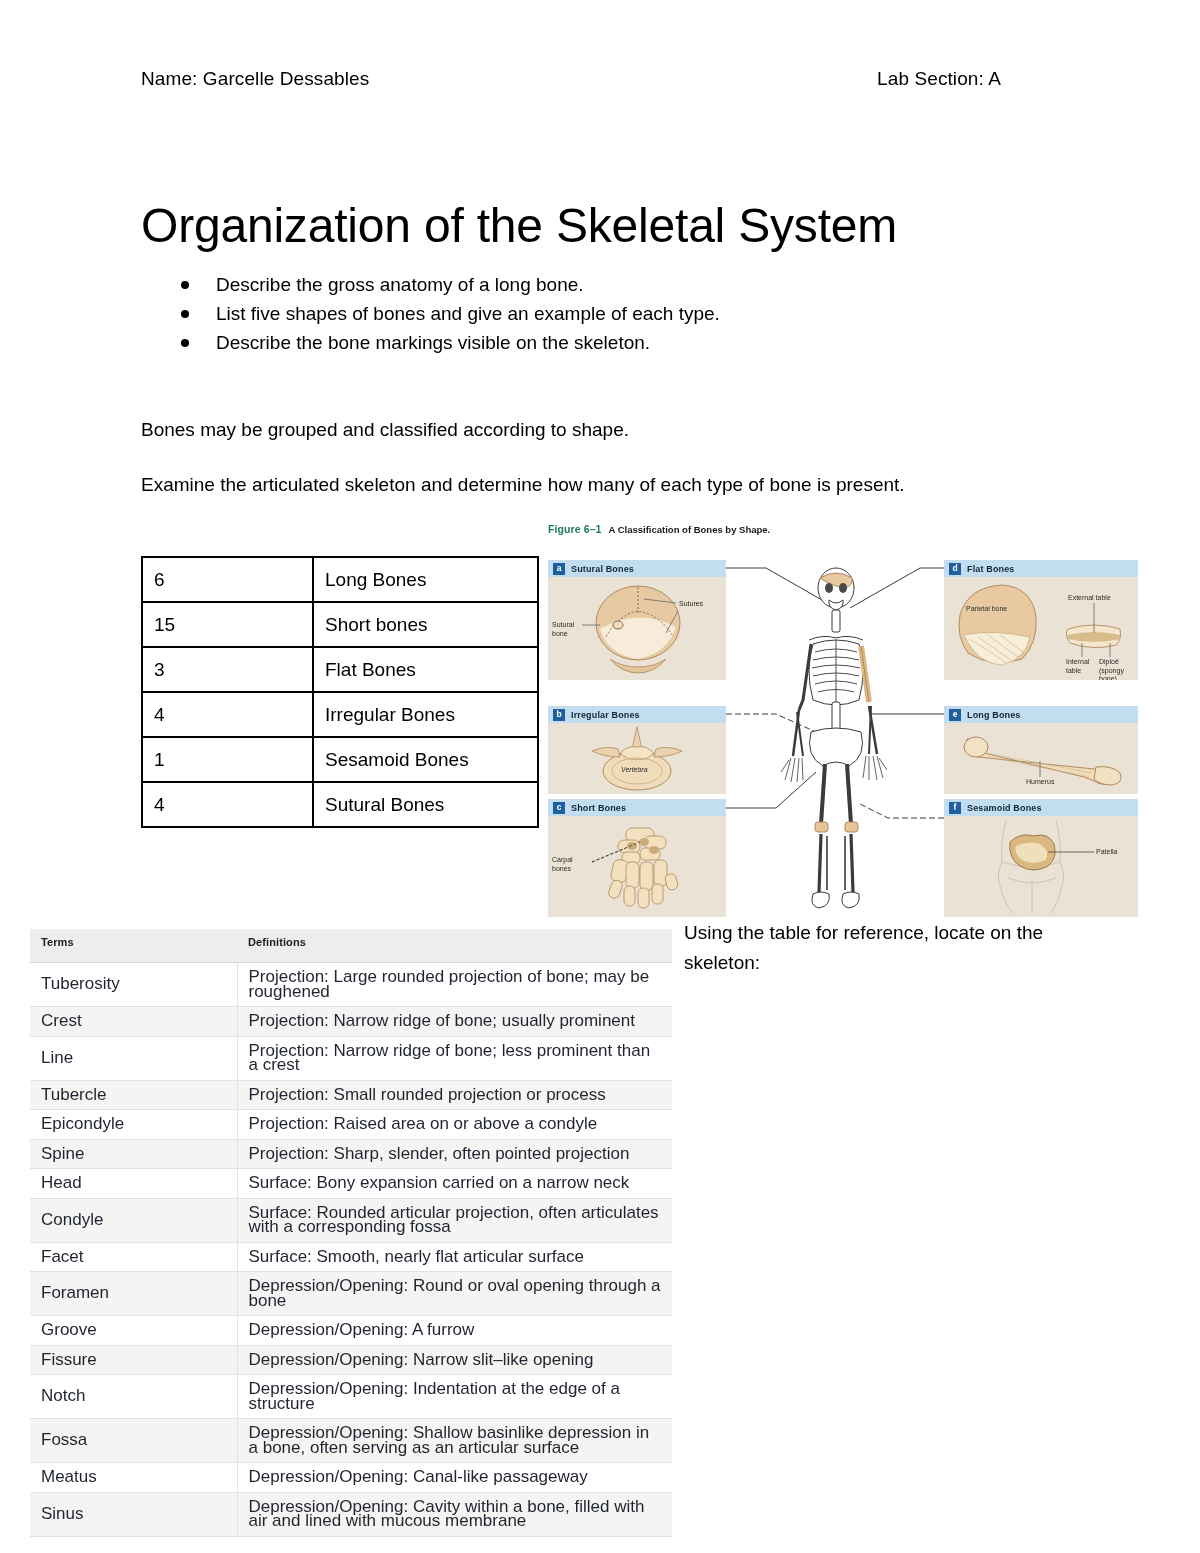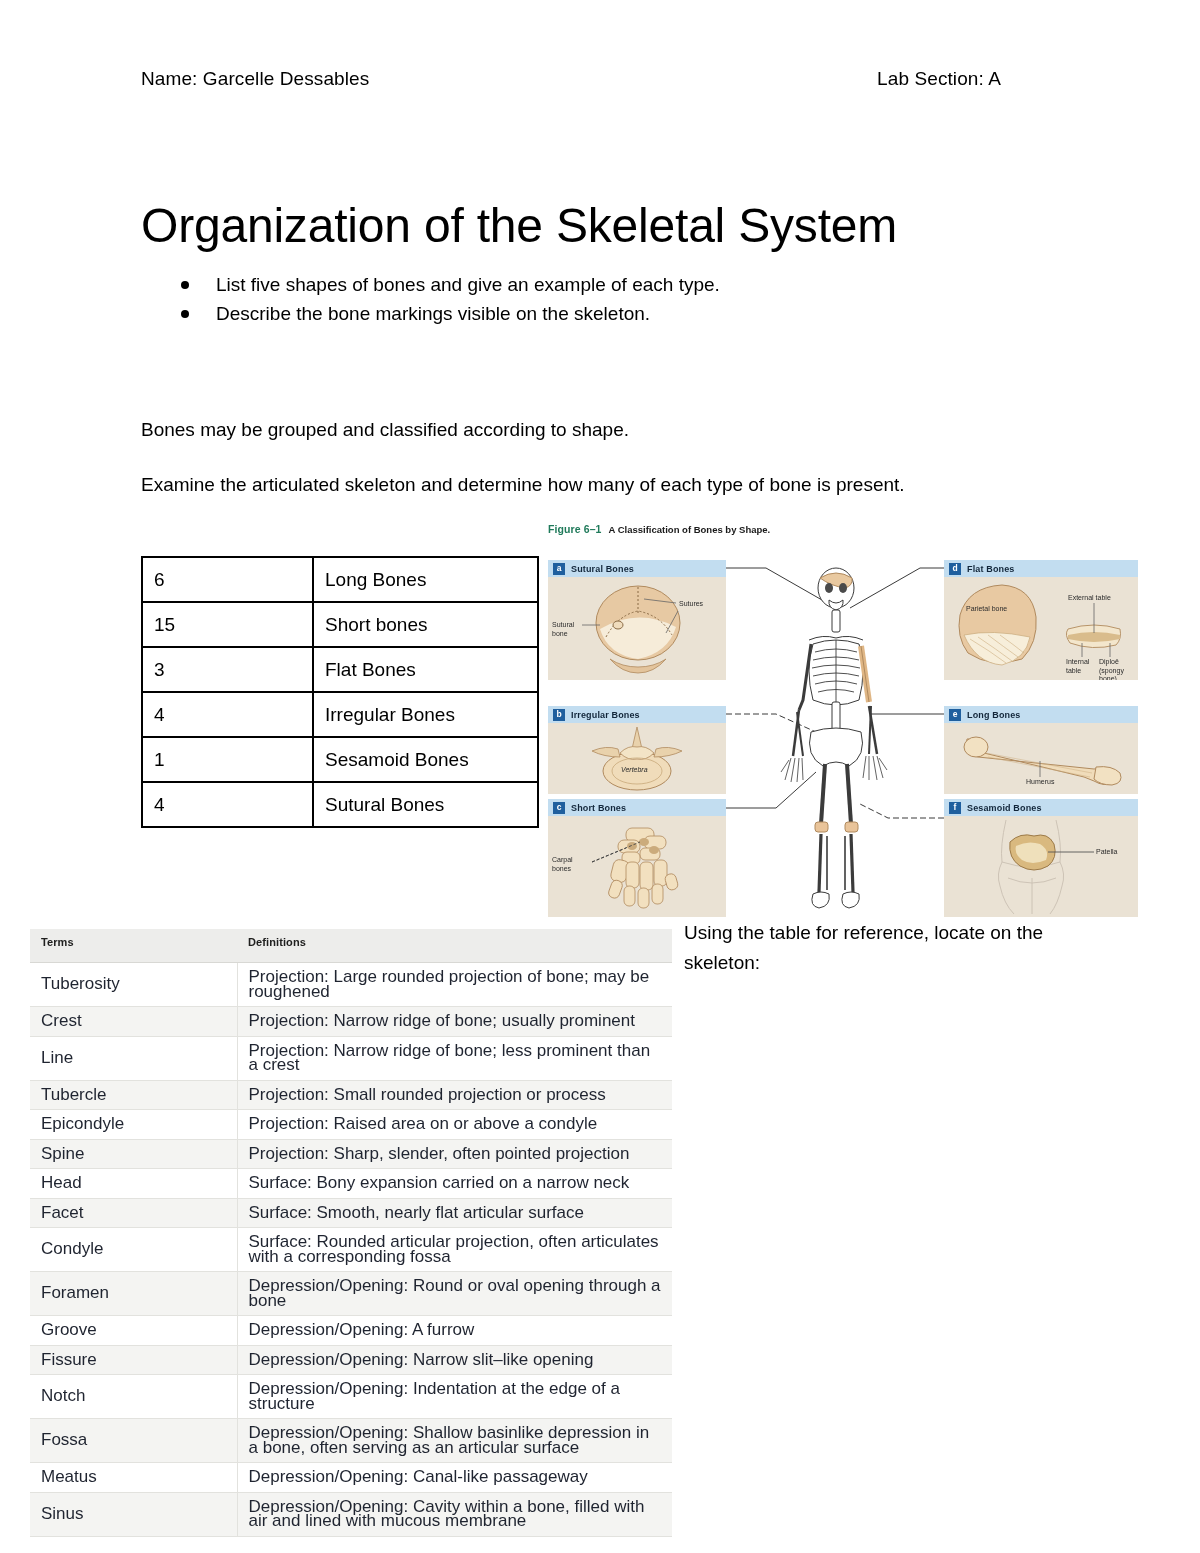--- a/index.html
+++ b/index.html
@@ -239,20 +239,24 @@
 <body>
 
 <div class="header-row">
   <span>Name: Garcelle Dessables</span>
   <span>Lab Section: A</span>
 </div>
 
 <h1 class="doc-title">Organization of the Skeletal System</h1>
 
 <ul class="objectives">
+  <li>
+    <span class="bullet"></span>
+    <span>Describe the gross anatomy of a long bone.</span>
+  </li>
   <li>
     <span class="bullet"></span>
     <span>List five shapes of bones and give an example of each type.</span>
   </li>
   <li>
     <span class="bullet"></span>
     <span>Describe the bone markings visible on the skeleton.</span>
   </li>
 </ul>
 
@@ -543,28 +547,28 @@
     </tr>
     <tr>
       <td class="c-term">Spine</td>
       <td>Projection: Sharp, slender, often pointed projection</td>
     </tr>
     <tr>
       <td class="c-term">Head</td>
       <td>Surface: Bony expansion carried on a narrow neck</td>
     </tr>
     <tr>
+      <td class="c-term">Condyle</td>
+      <td>Surface: Rounded articular projection, often articulates with a corresponding fossa</td>
+    </tr>
+    <tr>
       <td class="c-term">Facet</td>
       <td>Surface: Smooth, nearly flat articular surface</td>
     </tr>
     <tr>
-      <td class="c-term">Condyle</td>
-      <td>Surface: Rounded articular projection, often articulates with a corresponding fossa</td>
-    </tr>
-    <tr>
       <td class="c-term">Foramen</td>
       <td>Depression/Opening: Round or oval opening through a bone</td>
     </tr>
     <tr>
       <td class="c-term">Groove</td>
       <td>Depression/Opening: A furrow</td>
     </tr>
     <tr>
       <td class="c-term">Fissure</td>
       <td>Depression/Opening: Narrow slit–like opening</td>

